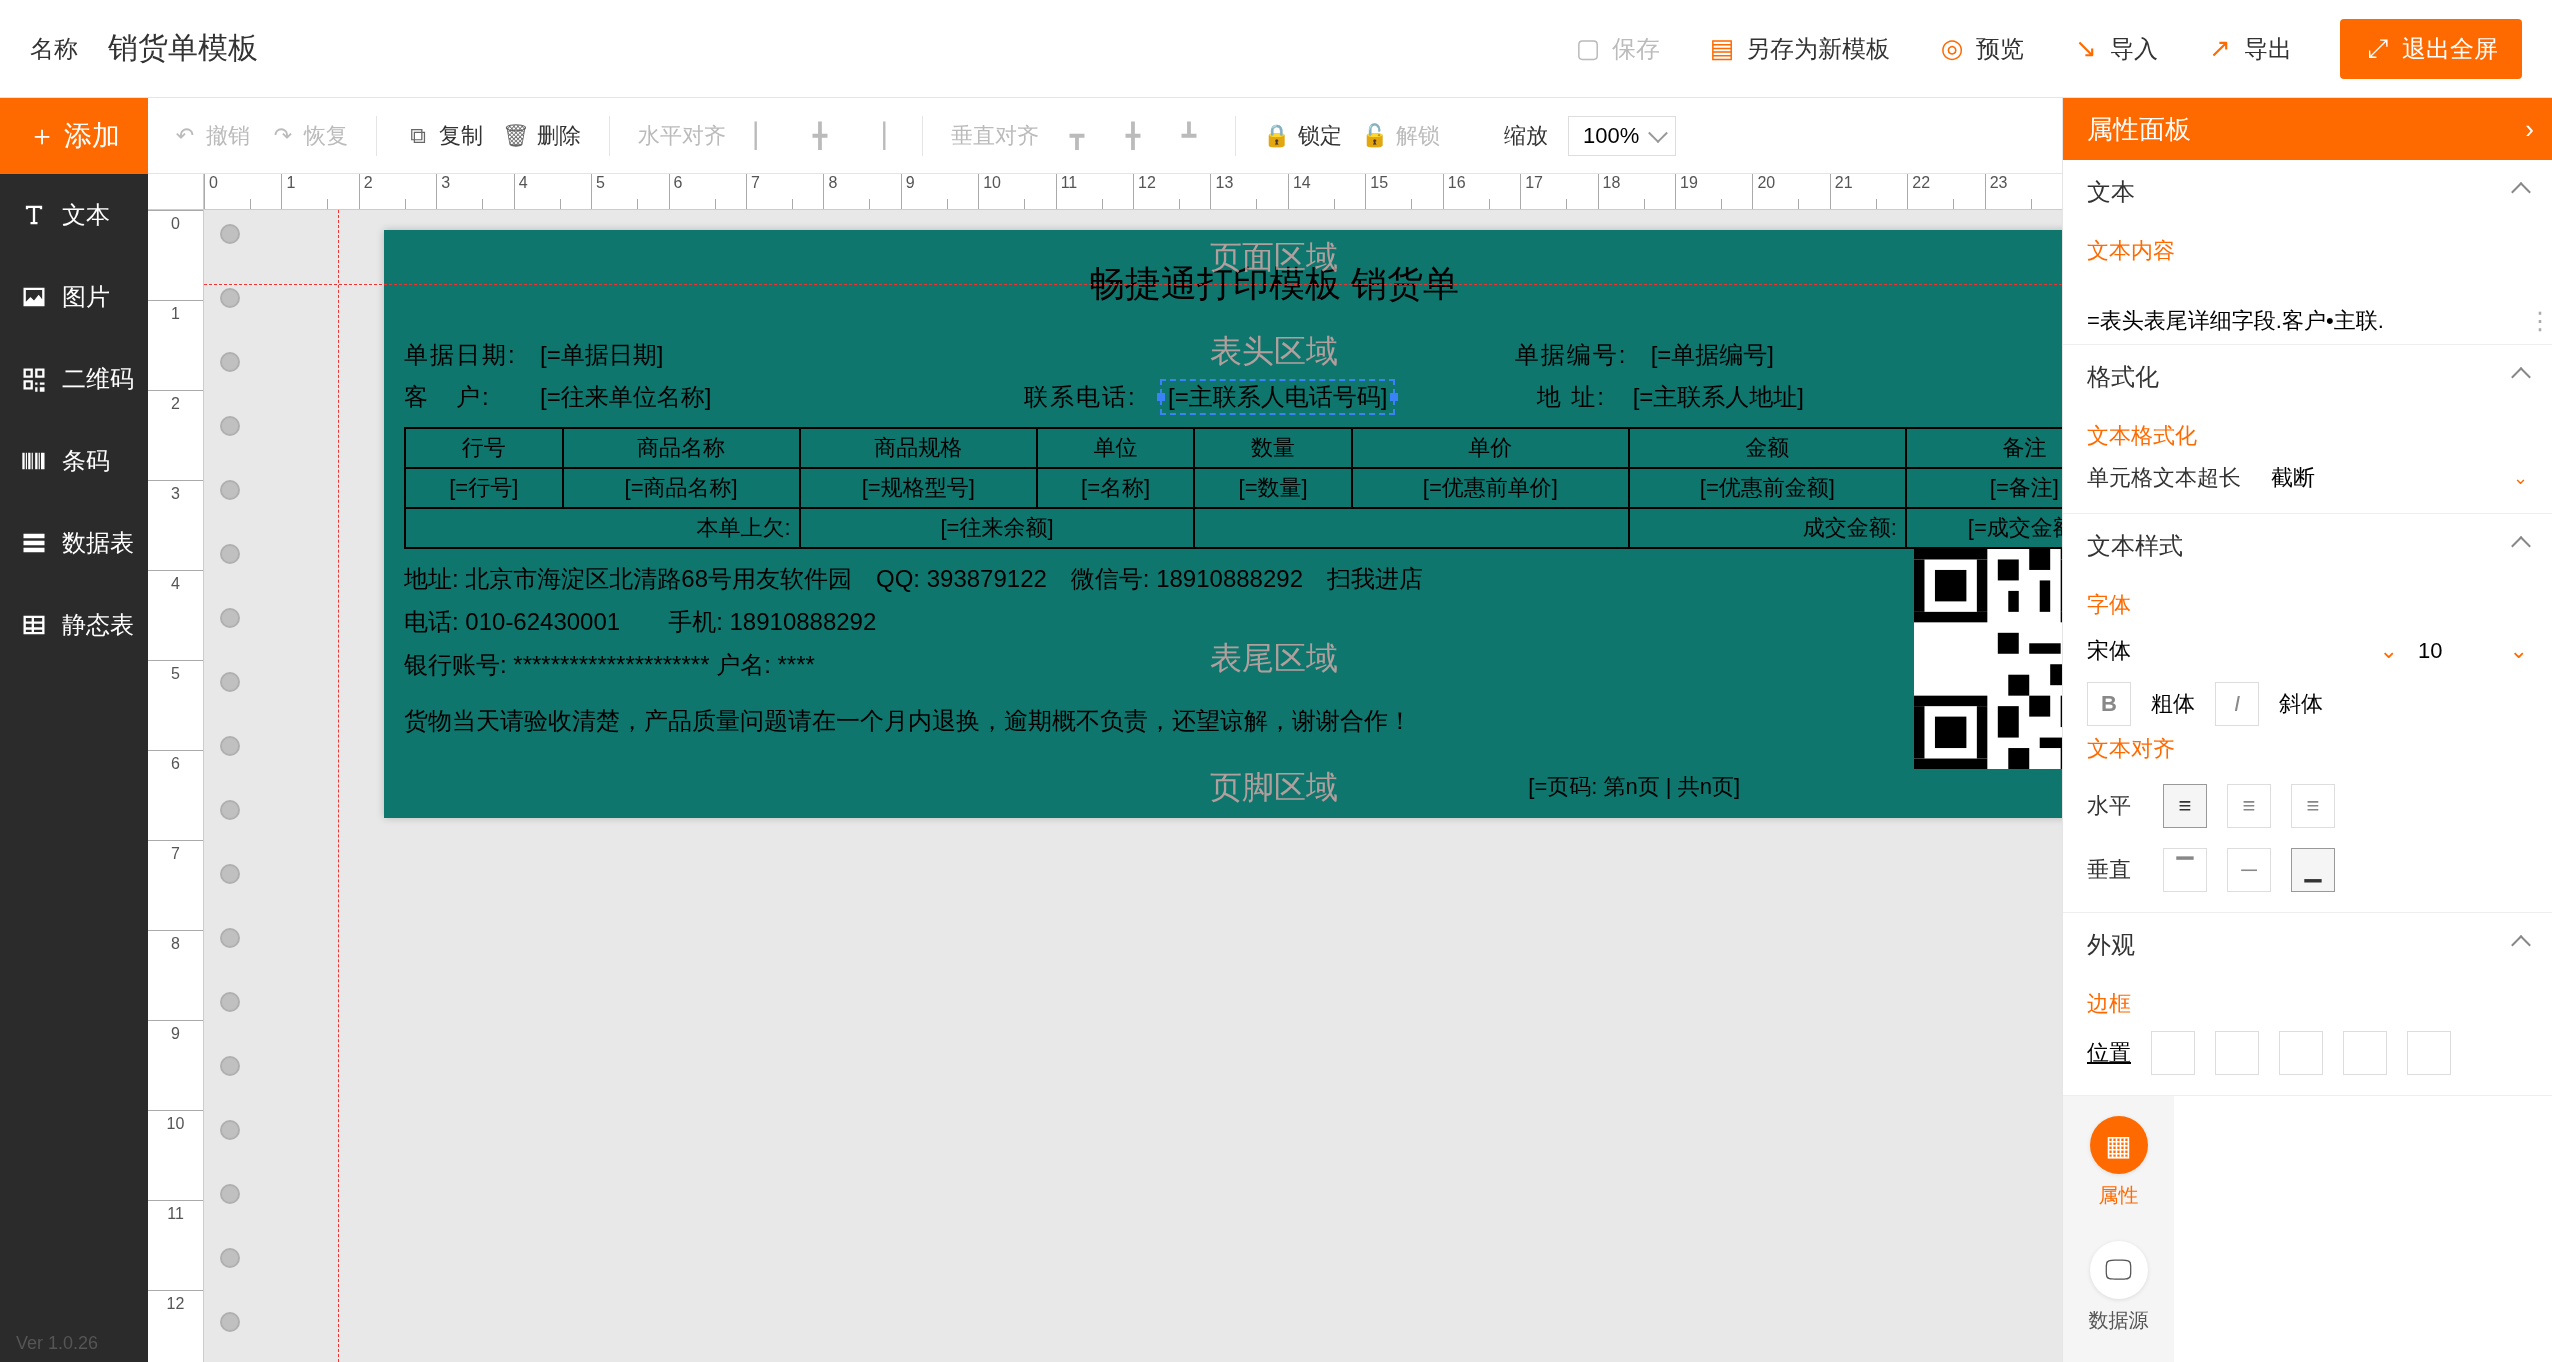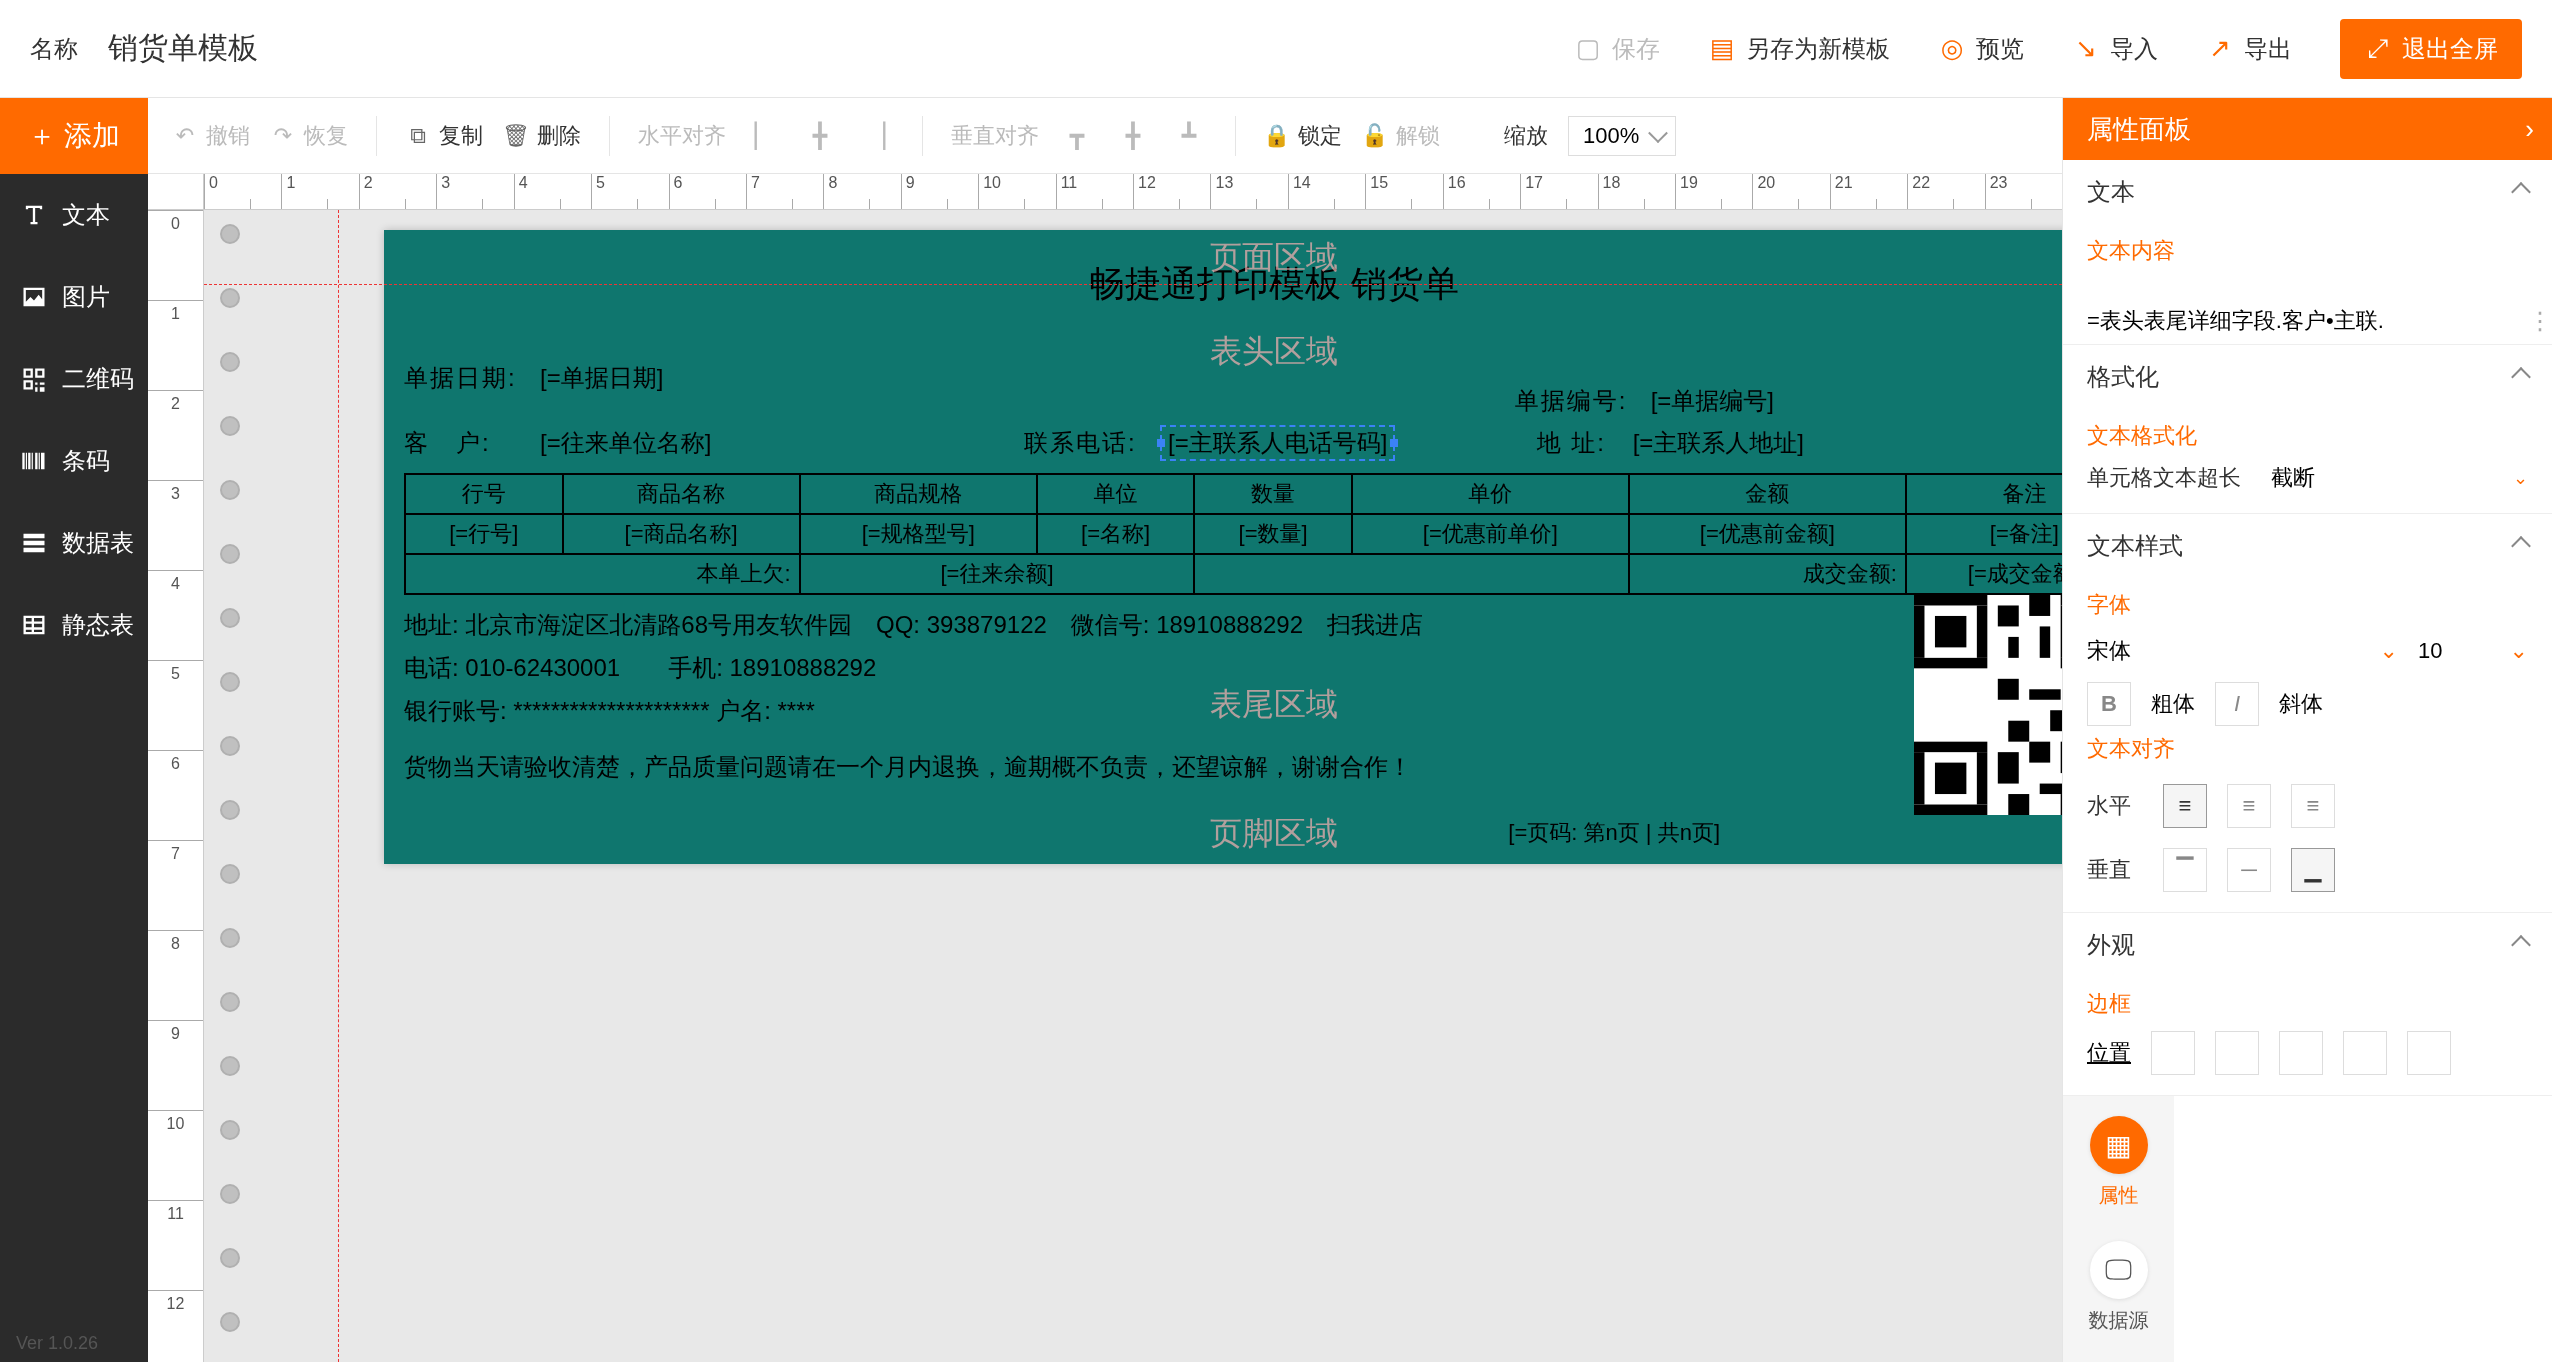--- a/index.html
+++ b/index.html
@@ -60,21 +60,21 @@
     .selected-field { border: 2px dashed #3b82f6; padding: 0 6px; position: relative; }
     .selected-field::before, .selected-field::after { content: ''; position: absolute; width: 8px; height: 8px; background: #3b82f6; }
     .selected-field::before { left: -5px; top: 50%; transform: translateY(-50%); }
     .selected-field::after { right: -5px; top: 50%; transform: translateY(-50%); }
     .tpl-table { width: 100%; border-collapse: collapse; margin-top: 12px; }
     .tpl-table th, .tpl-table td { border: 2px solid #000; padding: 4px 8px; font-size: 22px; text-align: center; font-weight: 400; }
     .footer-block { margin-top: 8px; position: relative; }
     .footer-text { font-size: 24px; line-height: 1.8; }
     .qr { position: absolute; right: 10px; top: -8px; width: 220px; height: 220px; }
     .page-num { text-align: center; font-size: 22px; margin-top: 30px; position: relative; }
-    .page-num .pv { position: absolute; right: 424px; }
+    .page-num .pv { position: absolute; right: 404px; }
 
     .right-rail { display: flex; flex-direction: column; }
     .props-panel { width: 490px; background: #fff; border-left: 1px solid #e5e5e5; display: flex; flex-direction: column; }
     .props-header { height: 62px; background: #ff6a00; color: #fff; font-size: 26px; display: flex; align-items: center; padding: 0 24px; position: relative; }
     .props-header .chevron { position: absolute; right: 18px; }
     .acc-sec { border-bottom: 1px solid #eee; }
     .acc-title { height: 64px; display: flex; align-items: center; padding: 0 24px; font-size: 24px; color: #333; position: relative; cursor: pointer; }
     .acc-title .chev { position: absolute; right: 24px; width: 14px; height: 14px; border-right: 2px solid #888; border-bottom: 2px solid #888; transform: rotate(-135deg); }
     .acc-body { padding: 0 24px 20px; }
     .sub-title { font-size: 22px; color: #ff6a00; margin: 12px 0; }
@@ -311,21 +311,21 @@
       <div class="canvas-area">
         <div class="page">
           <div class="wm" style="top:6px;">页面区域</div>
           <div class="doc-title">畅捷通打印模板 销货单</div>
           <div class="wm" style="top:100px;">表头区域</div>
           <div class="hdr-row">
             <div class="hdr-item" style="width:800px;">
                 <span class="hdr-label">单据日期:</span>
                 <span class="hdr-val">[=单据日期]</span>
               </div>
-            <div class="hdr-item" style="margin-left:auto; padding-right:370px;margin-top:46px;">
+            <div class="hdr-item" style="margin-left:auto; padding-right:370px;">
                 <span class="hdr-label">单据编号:</span>
                 <span class="hdr-val">[=单据编号]</span>
               </div>
           </div>
           <div class="hdr-row">
             <div class="hdr-item" style="width:620px;">
                 <span class="hdr-label">客　户:</span>
                 <span class="hdr-val">[=往来单位名称]</span>
               </div>
             <div class="hdr-item" style="width:500px;">

